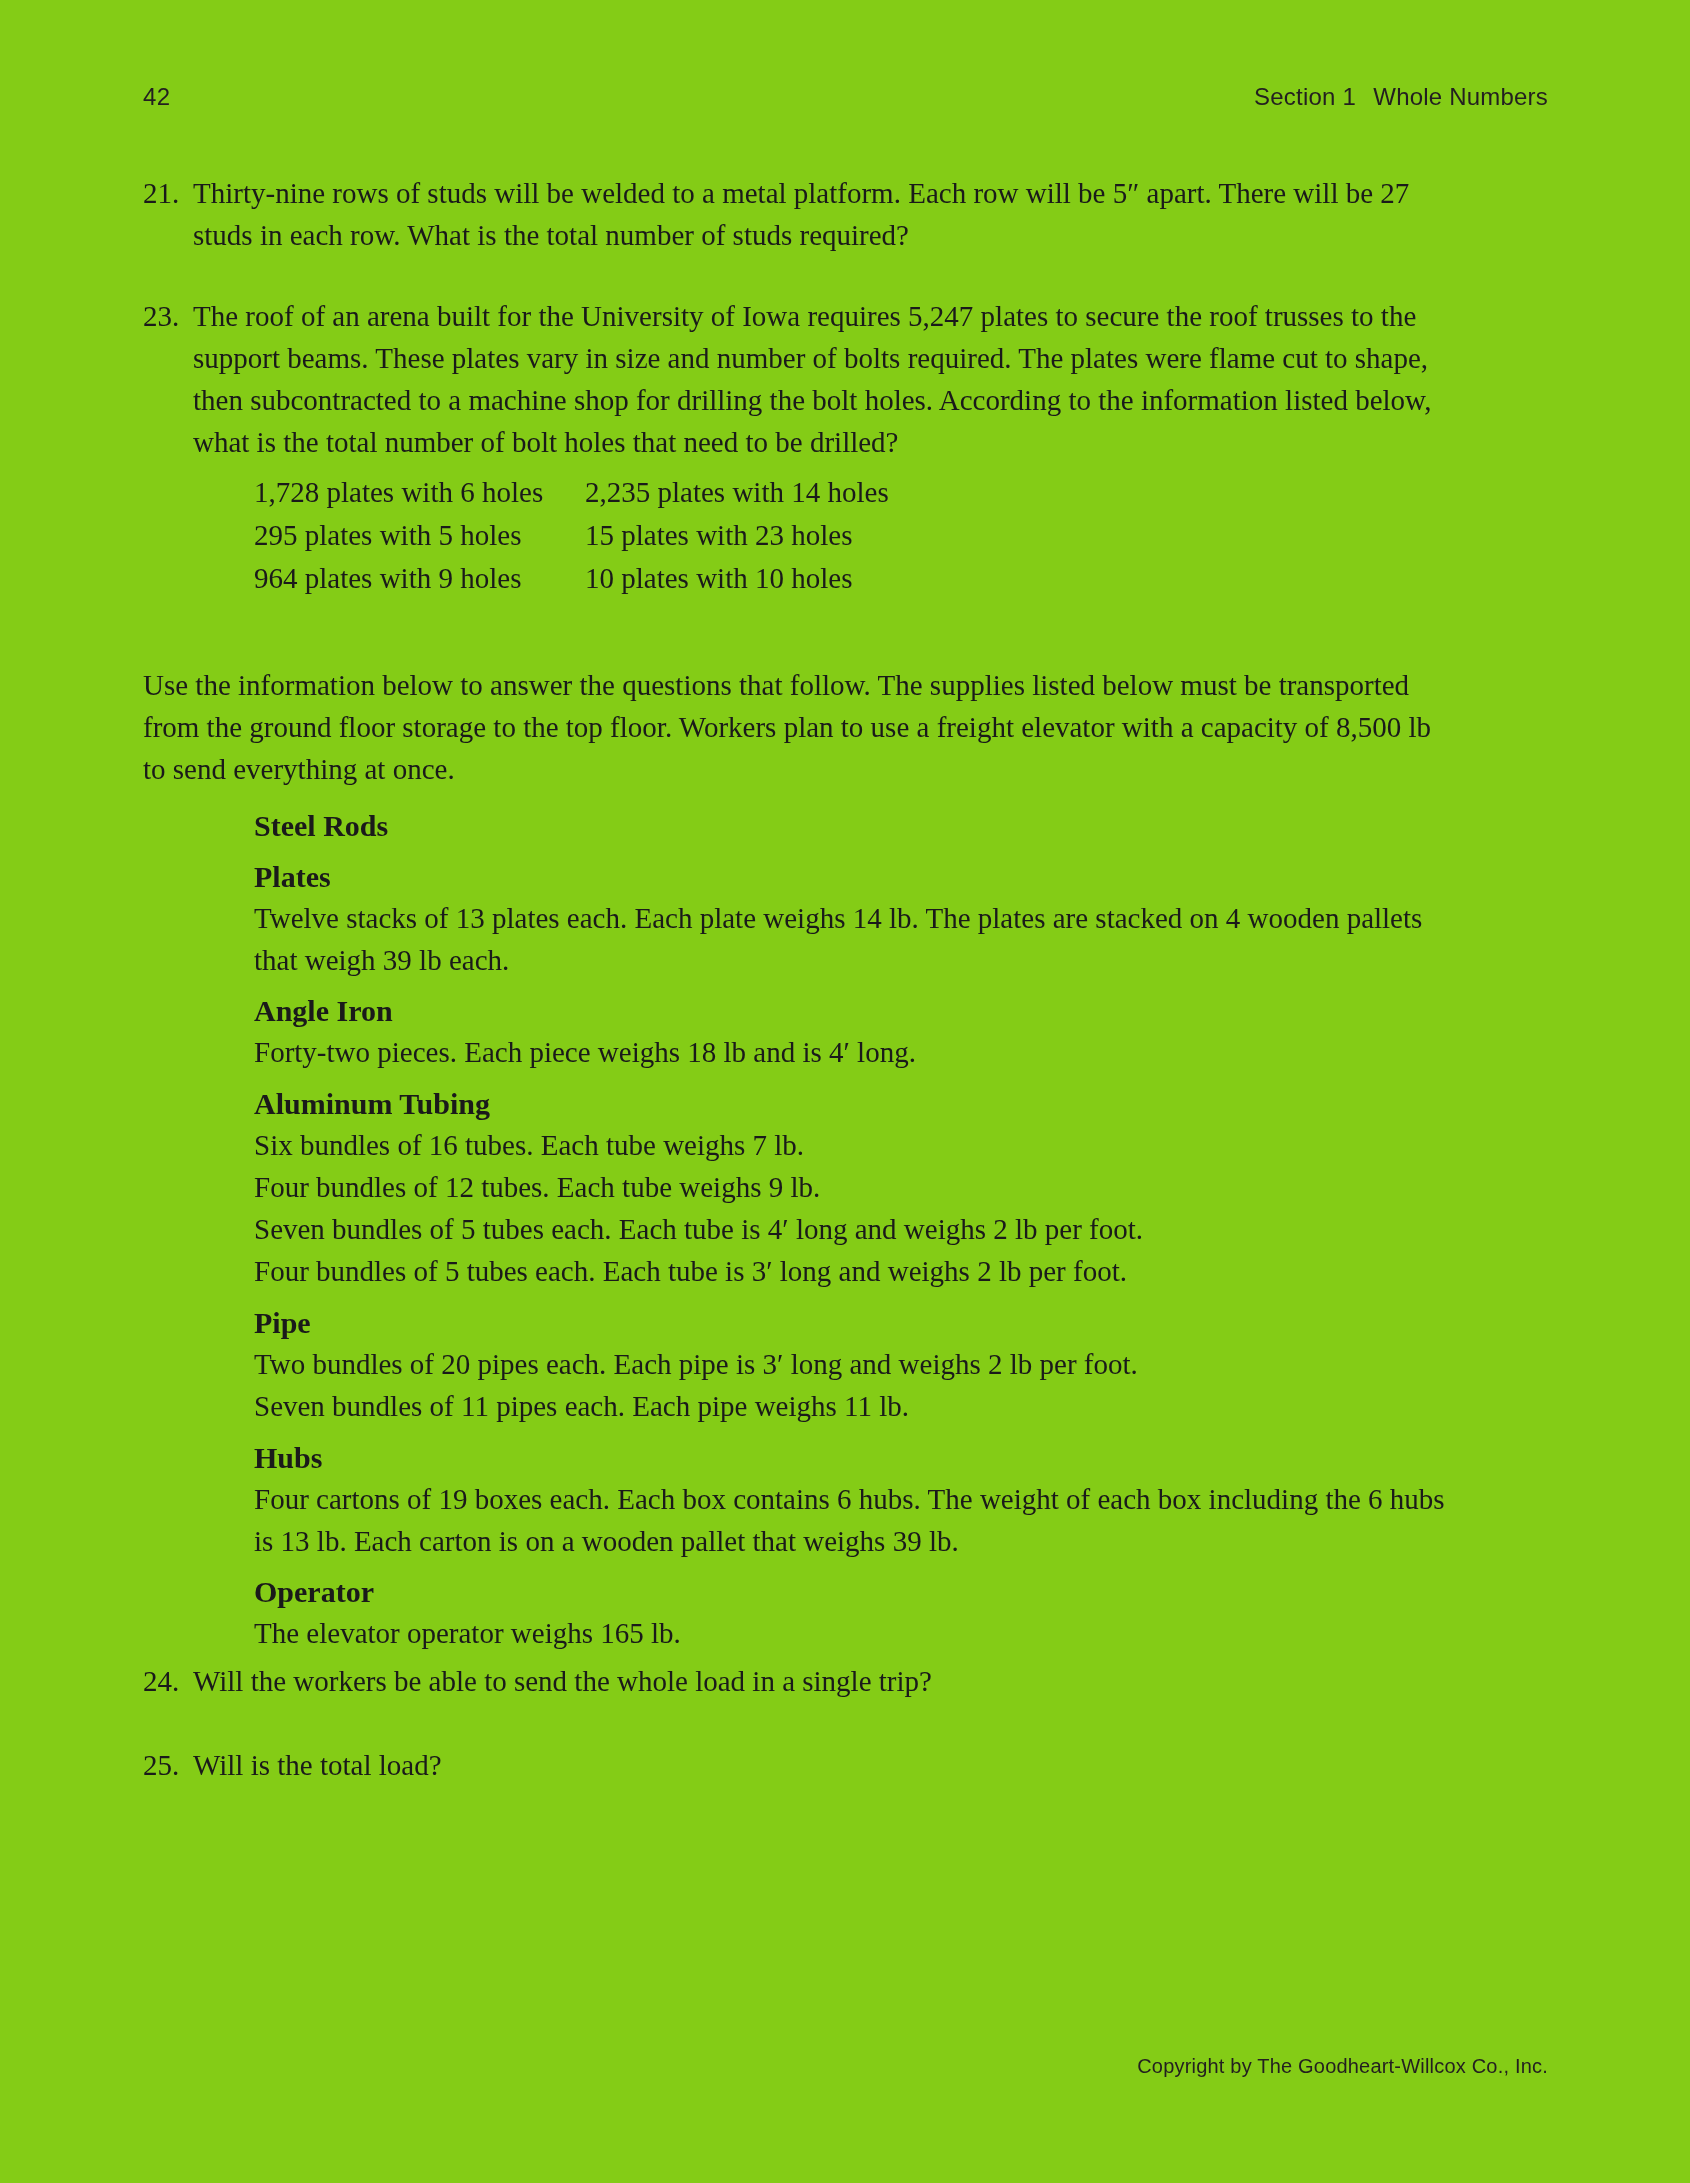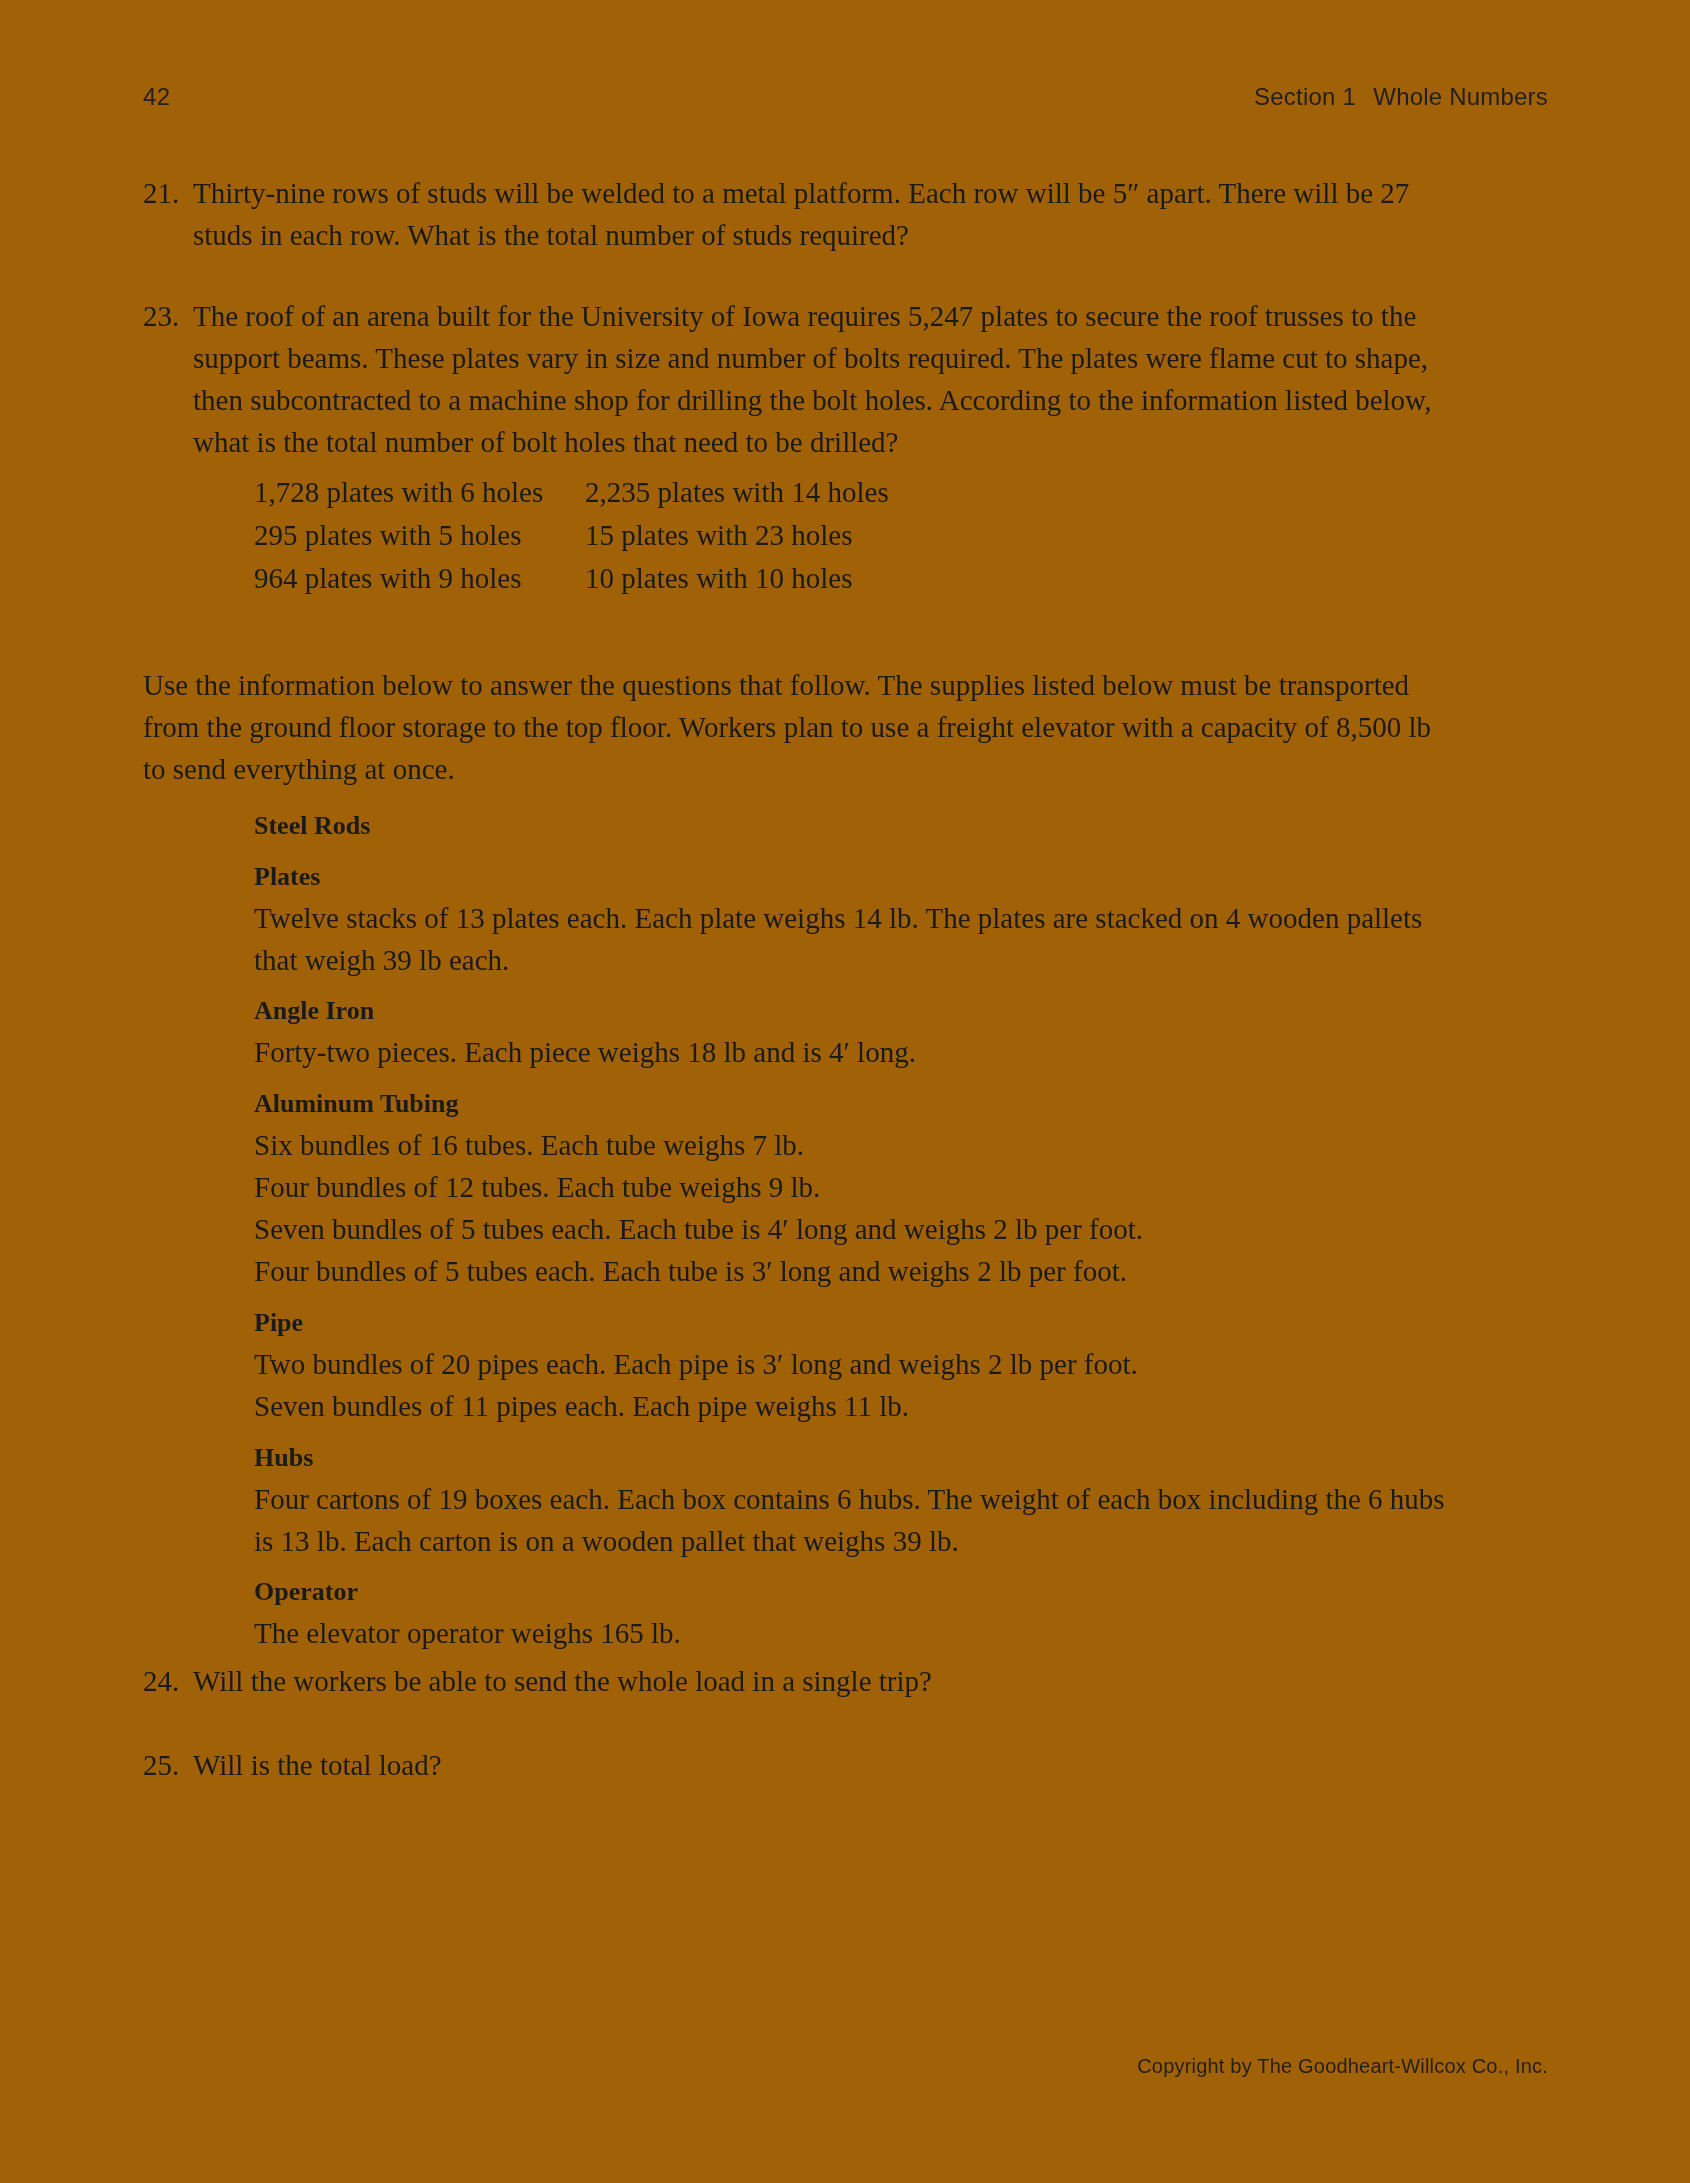--- a/index.html
+++ b/index.html
@@ -8,21 +8,21 @@
     background: #ffffff;
   }
   body {
     font-family: "Liberation Serif", serif;
     color: #1a1a1a;
   }
   .page {
     position: relative;
     width: 1691px;
     height: 2183px;
-    background: #a16207;
+    background: #84cc16;
     overflow: hidden;
     box-sizing: border-box;
   }
 
   
   .runhead {
     position: absolute;
     top: 83px;
     left: 143px;
     right: 143px;
@@ -88,21 +88,21 @@
   }
 
   
   .supplies {
     margin-left: 111px;
     margin-top: 15.4px;
     width: 1197px;
   }
   .sup-head {
     font-weight: bold;
-    font-size: 26px;
+    font-size: 30px;
     line-height: 41px;
     margin-top: 9.7px;
   }
   .sup-head:first-child { margin-top: 0; }
   .sup-line {
     font-size: 29px;
     line-height: 42px;
   }
   .sup-line.wrap { line-height: 42px; }
 

